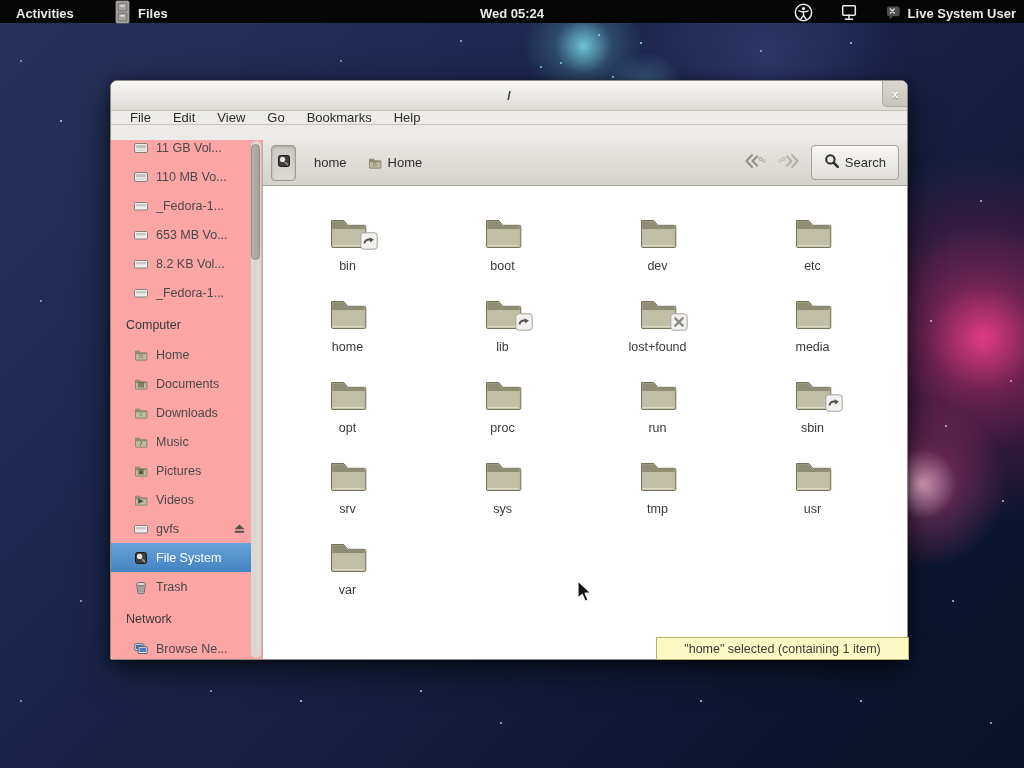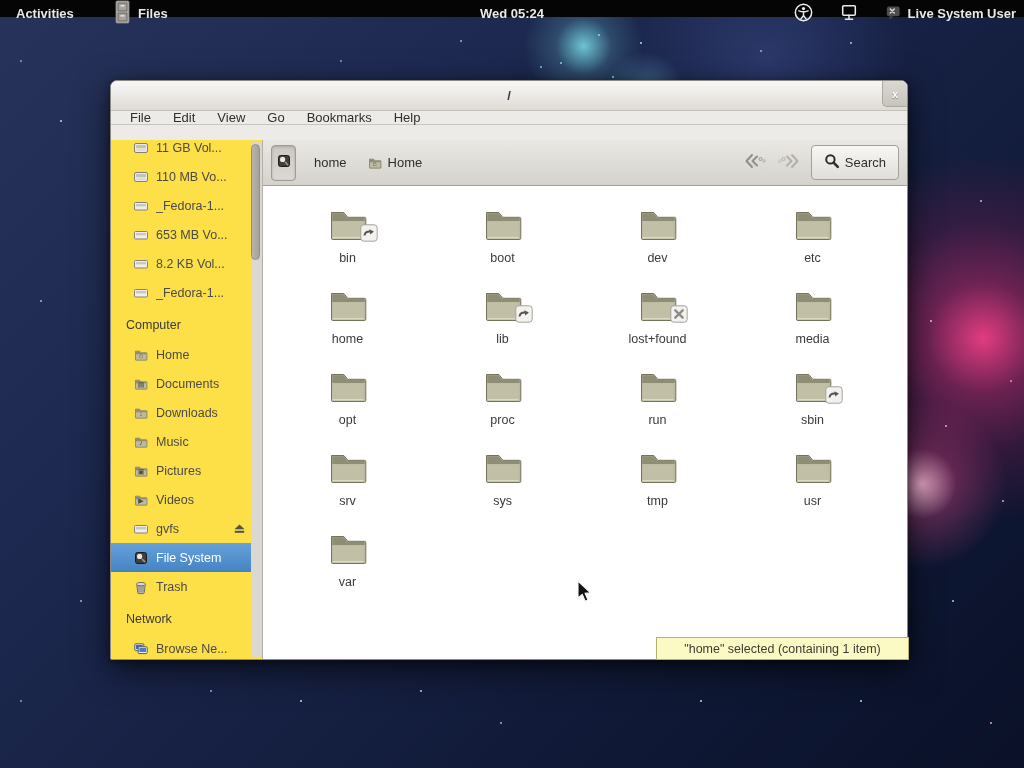--- a/index.html
+++ b/index.html
@@ -21,21 +21,21 @@
       500px 722px #9fb0cc, 700px 700px #cfd6e8, 952px 600px #e8b9d2, 980px 200px #d6b9cf,
       40px 300px #aab4cf, 150px 250px #8fa0c0, 250px 550px #aab4cf, 420px 690px #cfd6e8,
       640px 42px #8fe8f2, 560px 62px #7fe3ef, 598px 34px #7fe3ef, 612px 76px #8fe8f2,
       566px 84px #7fe3ef, 540px 66px #6fd8e6, 760px 50px #9fb0cc, 850px 42px #b9c2da,
       900px 140px #caa6c6, 1002px 500px #e8a6c6, 20px 60px #8fa0c0, 120px 520px #aab4cf,
       340px 60px #8fa0c0, 460px 40px #9fb0cc, 702px 632px #aab4cf, 860px 700px #cfd6e8,
       990px 722px #d6a6c6, 20px 700px #8fa0c0, 210px 690px #aab4cf, 930px 320px #f2c6dc,
       1010px 380px #e88fbc, 945px 425px #f2a6cc; }
 
   
-  .topbar { position:absolute; left:0; top:0; width:1024px; height:17px; background:#050505;
+  .topbar { position:absolute; left:0; top:0; width:1024px; height:23px; background:#050505;
     color:#e9e9e9; font-size:13px; font-weight:bold; z-index:50; }
   .tb-left { position:absolute; left:0; top:0; height:27px; display:flex; align-items:center; }
   .tb-activities { padding:0 16px; height:27px; display:flex; align-items:center; cursor:default; }
   .tb-app { position:absolute; left:112px; top:0; height:27px; display:flex; align-items:center; gap:6px; }
   .tb-clock { position:absolute; left:50%; transform:translateX(-50%); top:0; height:27px; display:flex; align-items:center; }
   .tb-right { position:absolute; right:8px; top:0; height:27px; display:flex; align-items:center; gap:27px; }
   .tb-user { display:flex; align-items:center; gap:6px; }
 
   
   .window { position:absolute; left:110px; top:80px; width:798px; height:580px;
@@ -51,21 +51,21 @@
     border-bottom:1px solid #a9a59f; border-radius:0 6px 0 5px;
     color:#fdfdfc; text-shadow:0 1px 1px #8a8680; font-size:11px; font-weight:bold;
     display:flex; align-items:center; justify-content:center; cursor:default; }
   .menubar { height:14px; background:#edebe7; border-bottom:1px solid #c8c4be;
     display:flex; align-items:center; padding-left:8px; }
   .menu-item { font-size:13px; color:#2e2e2e; padding:5px 11px; cursor:default; }
 
   .win-body { position:absolute; left:0; top:59px; right:0; bottom:0; }
 
   
-  .sidebar { position:absolute; left:0; top:0; bottom:0; width:152px; background:#fde047;
+  .sidebar { position:absolute; left:0; top:0; bottom:0; width:152px; background:#fca5a5;
     border-right:1px solid #b3afa9; overflow:hidden; border-radius:0 0 0 2px; }
   .side-scroll { padding-top:0; margin-top:-7px; }
   .side-row { height:29px; display:flex; align-items:center; gap:7px; padding-left:22px;
     font-size:12.5px; color:#4a4a48; white-space:nowrap; cursor:default; }
   .side-row .lbl { overflow:hidden; text-overflow:ellipsis; max-width:100px; }
   .side-heading { height:30px; display:flex; align-items:center; padding-left:15px;
     font-size:12.5px; font-weight:normal; color:#3a3a38; margin-top:3px; }
   .side-row.selected { background:linear-gradient(#66a1da,#4483c3); color:#fff; width:142px; }
   .eject { margin-left:auto; margin-right:16px; display:flex; }
   .fold-wrap { position:relative; width:16px; height:16px; flex:0 0 16px; }
@@ -87,21 +87,21 @@
     font-size:13px; color:#2f2f2d; cursor:default; }
   .nav-arrows { margin-left:auto; display:flex; gap:10px; margin-right:10px; }
   .search-btn { display:flex; align-items:center; gap:5px; padding:7px 12px;
     border:1px solid #a39f99; border-radius:4px; background:linear-gradient(#f8f7f5,#e1ded9);
     font-size:13px; color:#2f2f2d; cursor:default; }
 
   
   .files-pane { position:absolute; left:152px; right:0; top:46px; bottom:0; background:#ffffff;
     overflow:hidden; }
   .grid { display:grid; grid-template-columns:repeat(4,155px); grid-auto-rows:81px;
-    padding:14px 0 0 7px; }
+    padding:22px 0 0 7px; }
   .file-item { display:flex; flex-direction:column; align-items:center; width:155px; cursor:default; }
   .ficon { position:relative; width:48px; height:48px; }
   .emblem { position:absolute; right:-6px; bottom:2px; }
   .flabel { font-size:12.5px; color:#3a3a3a; margin-top:3px; }
 
   
   .status-tip { position:absolute; left:545px; top:556px; width:253px; height:23px;
     background:#fbf9c4; border:1px solid #b5b168; font-size:12.5px; color:#3b3b33;
     display:flex; align-items:center; justify-content:center; z-index:20; }
 

